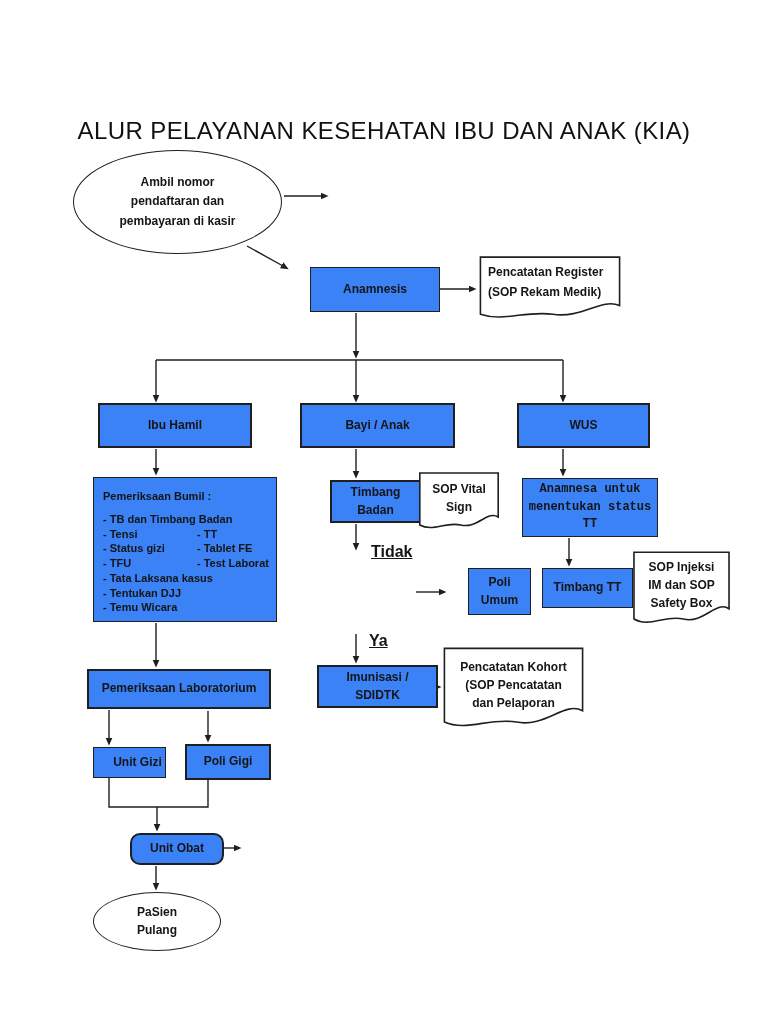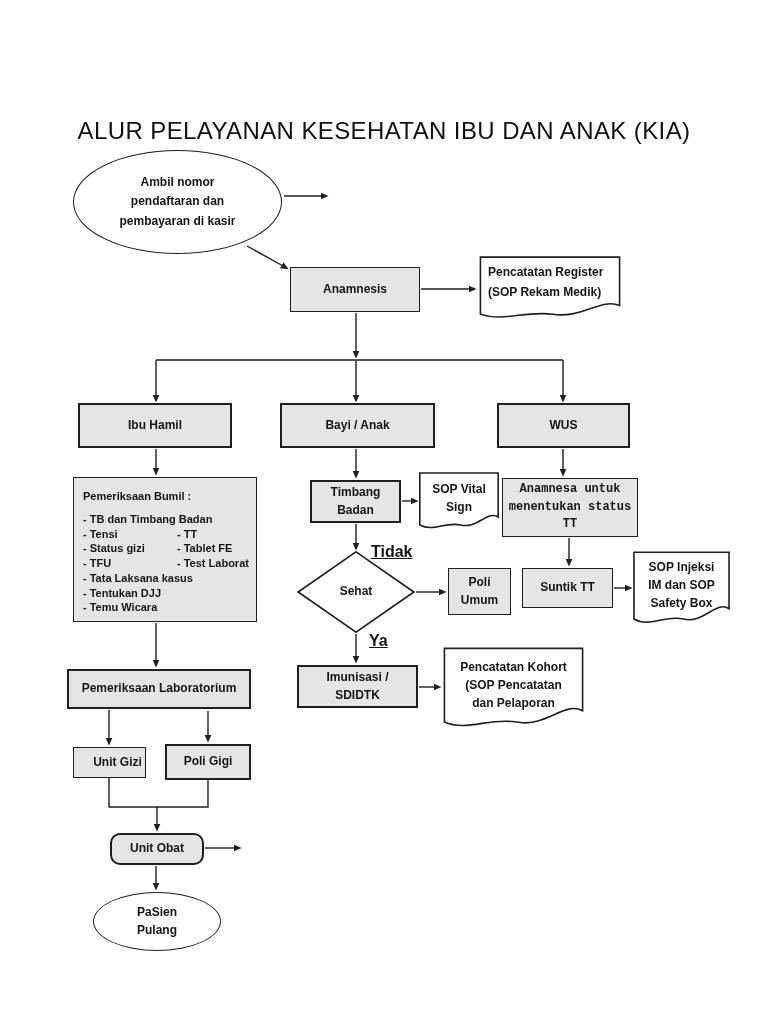--- a/index.html
+++ b/index.html
@@ -12,21 +12,21 @@
     position:absolute; top:71px; left:0; width:100%; text-align:center;
     font-size:24px; font-weight:400; letter-spacing:0.4px; color:#111;margin-top:46px;
   }
   .wires { position:absolute; top:0; left:0; width:768px; height:1024px; }
   .wires line, .wires polyline { stroke:#1f1f1f; stroke-width:1.4; fill:none; }
 
   .node {
     position:absolute; box-sizing:border-box;
     display:flex; align-items:center; justify-content:center; text-align:center;
   }
-  .box  { background:#e5e5e5; border:1.6px solid #1f1f1f; }
+  .box  { background:#3b82f6; border:1.6px solid #1f1f1f;margin-left:20px; }
   .thick{ border-width:2px; }
   .ellipse { background:#fff; border:1.9px solid #1f1f1f; border-radius:50%; }
   .lbl {
     font-weight:700; font-size:12px; line-height:1.6; color:#151515;
     white-space:pre-line;
   }
   .shape { position:absolute; top:0; left:0; width:100%; height:100%; }
   .shape path, .shape polygon {
     fill:#ffffff; stroke:#1f1f1f; stroke-width:1.6; vector-effect:non-scaling-stroke;
   }
@@ -164,36 +164,30 @@
     <span class="lbl" style="line-height:1.5">SOP Vital
 Sign</span>
   </div>
 
   <div class="node box" style="left:502px; top:478px; width:136px; height:59px;font-family:Liberation Mono, monospace;">
     <span class="lbl" style="line-height:1.45">Anamnesa untuk
 menentukan status
 TT</span>
   </div>
 
-  <div class="node dia" style="left:297px; top:551px; width:118px; height:82px;">
-    <svg class="shape" viewBox="0 0 100 100" preserveAspectRatio="none">
-      <polygon points="50,1 99,50 50,99 1,50"></polygon>
-    </svg>
-    <span class="lbl">Sehat</span>
-  </div>
   <div class="edge-label" style="left:371px; top:543px;">Tidak</div>
   <div class="edge-label" style="left:369px; top:632px;">Ya</div>
 
   <div class="node box" style="left:448px; top:568px; width:63px; height:47px;">
     <span class="lbl" style="line-height:1.45">Poli
 Umum</span>
   </div>
 
   <div class="node box" style="left:522px; top:568px; width:91px; height:40px;">
-    <span class="lbl">Suntik TT</span>
+    <span class="lbl">Timbang TT</span>
   </div>
 
   <div class="node doc" style="left:633px; top:551px; width:97px; height:77px;">
     <svg class="shape" viewBox="0 0 100 60" preserveAspectRatio="none">
       <path d="M1,1 L99,1 L99,45 C86,38 73,57 52,53 C33,49.5 17,60 1,53 Z"></path>
     </svg>
     <span class="lbl" style="line-height:1.5">SOP Injeksi
 IM dan SOP
 Safety Box</span>
   </div>

